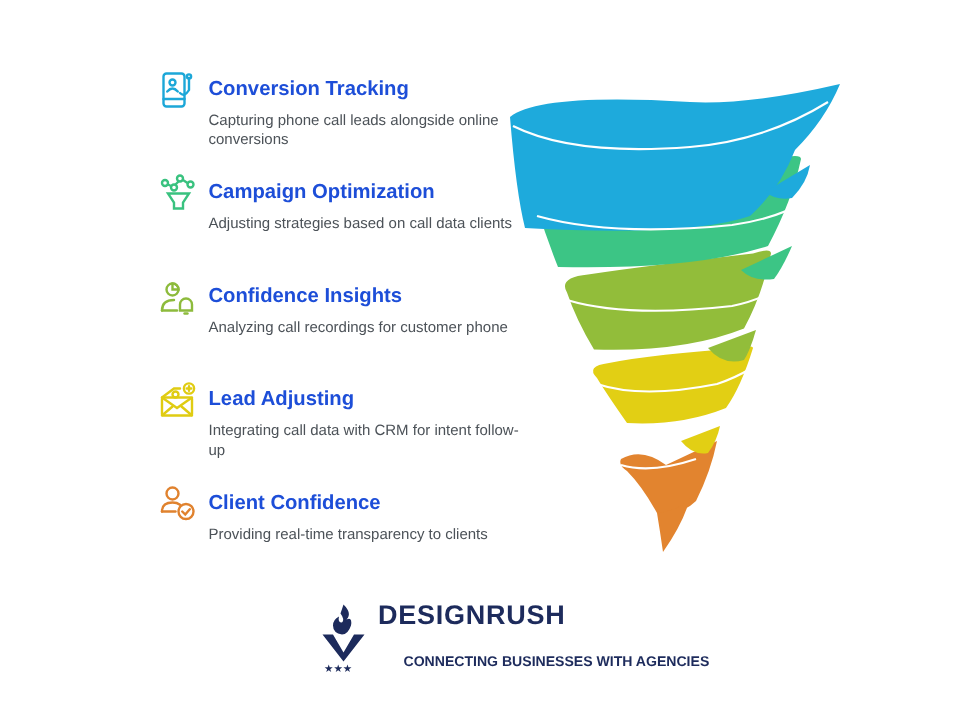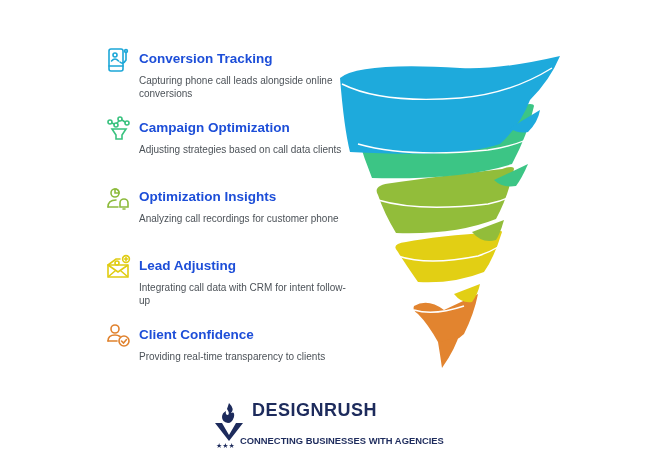--- a/index.html
+++ b/index.html
@@ -4,21 +4,21 @@
 <style>
   html, body { margin:0; padding:0; }
   body { width:650px; height:467px; background:#ffffff; position:relative; overflow:hidden; font-family:"Liberation Sans", sans-serif; }
   .item { position:absolute; left:106px; width:240px; }
   .item .icon { position:absolute; left:0; top:0; width:26px; height:26px; }
   .item .title { position:absolute; left:33px; top:4px; font-size:13.5px; font-weight:bold; color:#1d4ed8; white-space:nowrap; }
   .item .desc { position:absolute; left:33px; top:28px; width:215px; font-size:10px; line-height:12.5px; color:#4c5258; }
   .funnel { position:absolute; left:330px; top:40px; width:240px; height:330px; }
   .logo { position:absolute; left:214px; top:399px; width:240px; height:52px; }
   .logo .brand { position:absolute; left:38px; top:1px; font-size:18px; font-weight:bold; color:#1d2b5c; letter-spacing:0.5px; }
-  .logo .tag { position:absolute; left:26px; top:36px; font-size:9.4px; font-weight:bold; color:#1d2b5c; white-space:nowrap; }
+  .logo .tag { position:absolute; left:55px; top:36px; font-size:9.4px; font-weight:bold; color:#1d2b5c; white-space:nowrap; }
 </style>
 </head>
 <body>
 
 <div class="item" style="top:47px;">
   <svg class="icon" viewBox="0 0 26 26" fill="none" stroke="#1ca7d8" stroke-width="1.6" stroke-linecap="round">
     <rect x="3" y="2" width="14" height="22" rx="2"></rect>
     <line x1="3" y1="19" x2="17" y2="19"></line>
     <circle cx="9" cy="8" r="2"></circle>
     <path d="M5.5 14 q3.5-4 7 0"></path>
@@ -44,21 +44,21 @@
 
 <div class="item" style="top:185px;">
   <svg class="icon" viewBox="0 0 26 26" fill="none" stroke="#8dbb3c" stroke-width="1.6" stroke-linecap="round">
     <circle cx="9" cy="8" r="4"></circle>
     <path d="M9 4 a4 4 0 0 1 4 4 h-4 z"></path>
     <path d="M2 22 q0-7 8-7"></path>
     <line x1="2" y1="22" x2="12" y2="22"></line>
     <path d="M14 22 v-4 a4 4 0 0 1 8 0 v4 z"></path>
     <path d="M17 24 h2"></path>
   </svg>
-  <div class="title">Optimization Insights</div>
+  <div class="title">Confidence Insights</div>
   <div class="desc">Analyzing call recordings for customer phone</div>
 </div>
 
 <div class="item" style="top:254px;">
   <svg class="icon" viewBox="0 0 26 26" fill="none" stroke="#e0cc12" stroke-width="1.6" stroke-linecap="round">
     <path d="M2 11 l8-6 h4"></path>
     <rect x="2" y="11" width="20" height="12" rx="1"></rect>
     <path d="M2 11 l10 7 l10-7"></path>
     <path d="M2 23 l7-6 M22 23 l-7-6"></path>
     <circle cx="11" cy="9" r="2"></circle>

